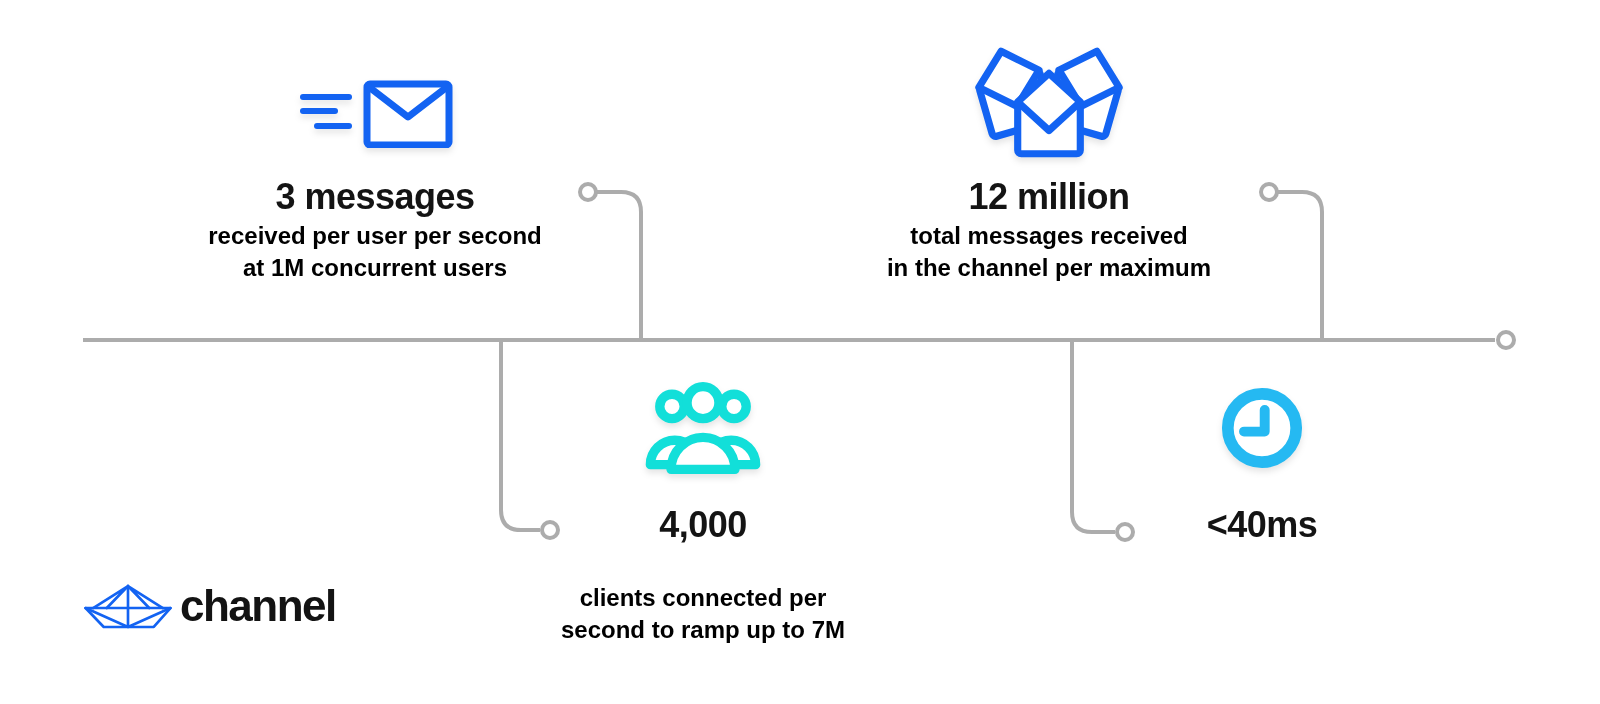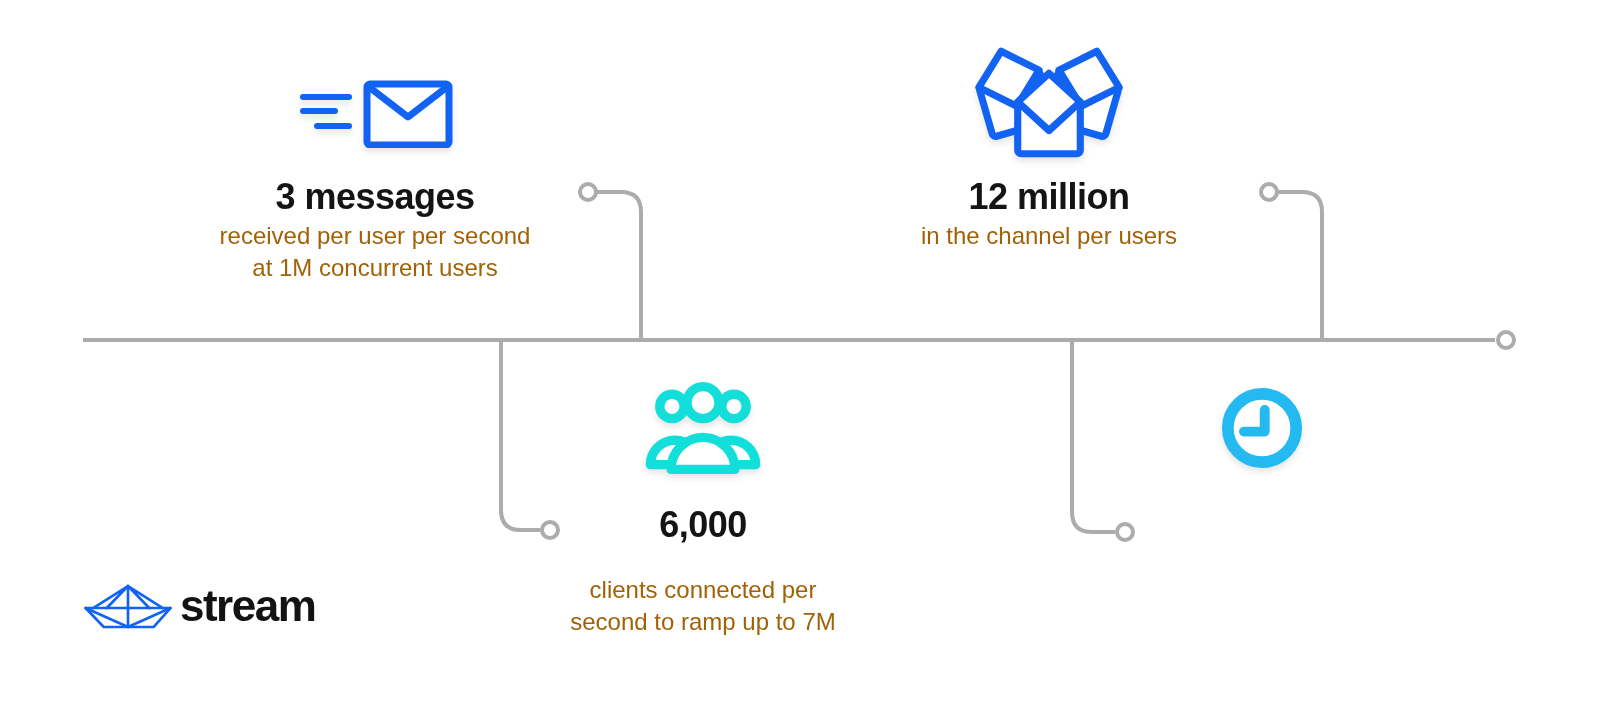--- a/index.html
+++ b/index.html
@@ -11,27 +11,27 @@
   }
   
   #connector-layer{position:absolute;left:0;top:0;width:1600px;height:704px;}
   .conn{stroke:var(--connector-gray,#acacac);stroke-width:4;fill:none;}
   .conn-ring{stroke:var(--connector-gray,#acacac);stroke-width:4;fill:#fff;}
   
   .stat{position:absolute;width:460px;transform:translateX(-50%);text-align:center;}
   .icon-box{display:flex;align-items:flex-end;justify-content:center;}
   .icon-box svg{filter:drop-shadow(0 4px 3px rgba(0,0,0,0.10));}
   .stat-value{font-size:36px;line-height:42px;font-weight:bold;letter-spacing:-0.5px;color:var(--text-dark,#141414);}
-  .stat-desc{font-size:24px;line-height:32px;color:#a16207;}
+  .stat-desc{font-size:24px;line-height:32px;color:#000000;font-weight:bold;}
   .stat-top .icon-box{height:122px;}
   .stat-top .stat-value{margin-top:14px;}
   .stat-top .stat-desc{margin-top:2px;}
   .stat-bottom .icon-box{height:100px;}
   .stat-bottom .stat-value{margin-top:28px;}
-  .stat-bottom .stat-desc{margin-top:28px;}
+  .stat-bottom .stat-desc{margin-top:36px;}
   #stat-1{left:375px;top:40px;}
   #stat-2{left:1049px;top:40px;}
   #stat-3{left:703px;top:376px;}
   #stat-4{left:1262px;top:376px;}
   #stat-1 .icon-box svg{margin-bottom:14px;}
   #stat-2 .icon-box svg{margin-bottom:2px;}
   #stat-4 .icon-box svg{margin-bottom:3px;}
   
   .blue-stroke{stroke:var(--brand-blue,#1363F2);}
   .teal-stroke{stroke:var(--teal,#12DFD9);}
@@ -91,59 +91,61 @@
           </g>
           <g transform="translate(95,70)">
             <rect x="-35" y="-3" width="70" height="58" rx="4"></rect>
             <path d="M0 -35 L35 -3 L0 29 L-35 -3 Z"></path>
           </g>
         </g>
       </svg>
     </div>
     <div class="stat-value">12 million</div>
     <div class="stat-desc">
-      <div>in the channel per users</div>
+      <div>total messages received</div>
+      <div>in the channel per maximum</div>
     </div>
   </div>
 
   <div class="stat stat-bottom" id="stat-3">
     <div class="icon-box">
       <svg width="124" height="96" viewBox="0 0 132 102">
         <g class="teal-stroke" fill="#fff" stroke-width="10" stroke-linejoin="round">
           <circle cx="33" cy="28" r="13"></circle>
           <circle cx="99" cy="28" r="13"></circle>
           <circle cx="66" cy="24" r="17"></circle>
           <path d="M10 90 A26 26 0 0 1 62 90 Z"></path>
           <path d="M70 90 A26 26 0 0 1 122 90 Z"></path>
           <path d="M32 95 A34 34 0 0 1 100 95 Z"></path>
         </g>
       </svg>
     </div>
-    <div class="stat-value">6,000</div>
+    <div class="stat-value">4,000</div>
     <div class="stat-desc">
       <div>clients connected per</div>
       <div>second to ramp up to 7M</div>
     </div>
   </div>
 
   <div class="stat stat-bottom" id="stat-4">
     <div class="icon-box">
       <svg width="90" height="90" viewBox="0 0 100 100">
         <g class="sky-stroke" fill="none" stroke-linecap="round" stroke-linejoin="round">
           <circle cx="50" cy="50" r="38" stroke-width="13" fill="#fff"></circle>
           <path d="M30 54 H53 V30" stroke-width="11"></path>
         </g>
       </svg>
     </div>
+    <div class="stat-value">&lt;40ms</div>
   </div>
 
   <div id="logo">
     <svg width="88" height="47" viewBox="0 0 116 62">
       <g class="blue-stroke" fill="none" stroke-width="3.5" stroke-linejoin="round" stroke-linecap="round">
         <path d="M2 33 H114 L92 58 H26 Z"></path>
         <path d="M2 33 L58 58 M114 33 L58 58 M58 4 V58"></path>
         <path d="M58 4 L30 33 M58 4 L86 33 M58 4 L12 33 M58 4 L104 33"></path>
       </g>
     </svg>
-    <div id="logo-text">stream</div>
+    <div id="logo-text">channel</div>
   </div>
 
 </div>
 
 </body></html>

